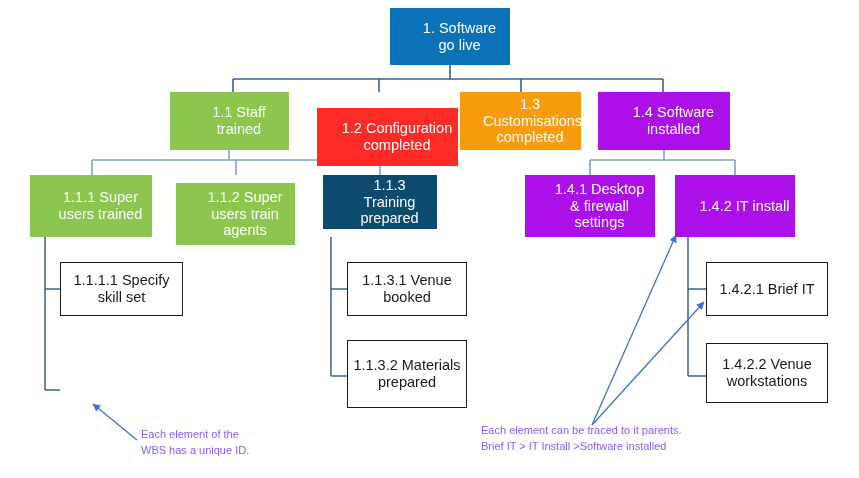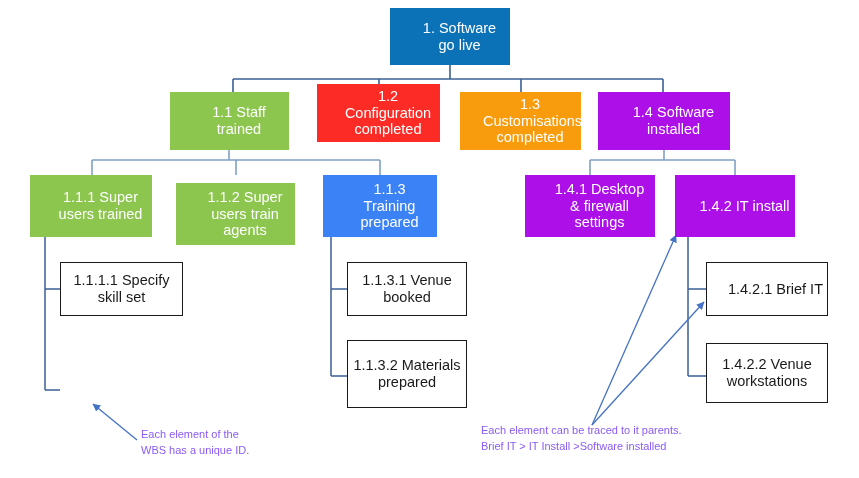--- a/index.html
+++ b/index.html
@@ -120,56 +120,56 @@
     </g>
   </svg>
 
   <div class="node color root" style="left:390px; top:8px; width:120px; height:57px; background:#0C72B8;">
     <span class="lbl">1. Software go live</span>
   </div>
 
   <div class="node color" style="left:170px; top:92px; width:119px; height:58px; background:#8CC64F;">
     <span class="lbl">1.1 Staff trained</span>
   </div>
-  <div class="node color" style="left:317px; top:84px; width:123px; height:58px; background:#FC2B26;">
+  <div class="node color" style="left:317px; top:108px; width:141px; height:58px; background:#FC2B26;">
     <span class="lbl">1.2 Configuration completed</span>
   </div>
   <div class="node color" style="left:460px; top:92px; width:121px; height:58px; background:#F89C0E;">
     <span class="lbl">1.3 Customisations completed</span>
   </div>
   <div class="node color" style="left:598px; top:92px; width:132px; height:58px; background:#AD0FE8;">
     <span class="lbl">1.4 Software installed</span>
   </div>
 
   <div class="node color" style="left:30px; top:175px; width:122px; height:62px; background:#8CC64F;">
     <span class="lbl">1.1.1 Super users trained</span>
   </div>
   <div class="node color" style="left:176px; top:175px; width:119px; height:62px; background:#8CC64F;margin-top:8px;">
     <span class="lbl">1.1.2 Super users train agents</span>
   </div>
-  <div class="node color" style="left:323px; top:175px; width:114px; height:62px; background:#3b82f6;">
+  <div class="node color" style="left:323px; top:175px; width:114px; height:54px; background:#0c4a6e;">
     <span class="lbl">1.1.3 Training prepared</span>
   </div>
   <div class="node color" style="left:525px; top:175px; width:130px; height:62px; background:#AD0FE8;">
     <span class="lbl">1.4.1 Desktop &amp; firewall settings</span>
   </div>
   <div class="node color" style="left:675px; top:175px; width:120px; height:62px; background:#AD0FE8;">
     <span class="lbl">1.4.2 IT install</span>
   </div>
 
   <div class="node leaf" style="left:60px; top:262px; width:123px; height:54px;">
     <span class="lbl">1.1.1.1 Specify skill set</span>
   </div>
   <div class="node leaf" style="left:347px; top:262px; width:120px; height:54px;">
     <span class="lbl">1.1.3.1 Venue booked</span>
   </div>
   <div class="node leaf" style="left:347px; top:340px; width:120px; height:68px;">
     <span class="lbl">1.1.3.2 Materials prepared</span>
   </div>
-  <div class="node leaf" style="left:706px; top:262px; width:122px; height:54px;text-align:right;">
+  <div class="node leaf" style="left:706px; top:262px; width:122px; height:54px;">
     <span class="lbl">1.4.2.1 Brief IT</span>
   </div>
   <div class="node leaf" style="left:706px; top:343px; width:122px; height:60px;">
     <span class="lbl">1.4.2.2 Venue workstations</span>
   </div>
 
   <div class="note" style="left:141px; top:427px; width:220px;">Each element of the
 WBS has a unique ID.</div>
   <div class="note" style="left:481px; top:423px; width:370px;">Each element can be traced to it parents.
 Brief IT &gt; IT Install &gt;Software installed</div>

